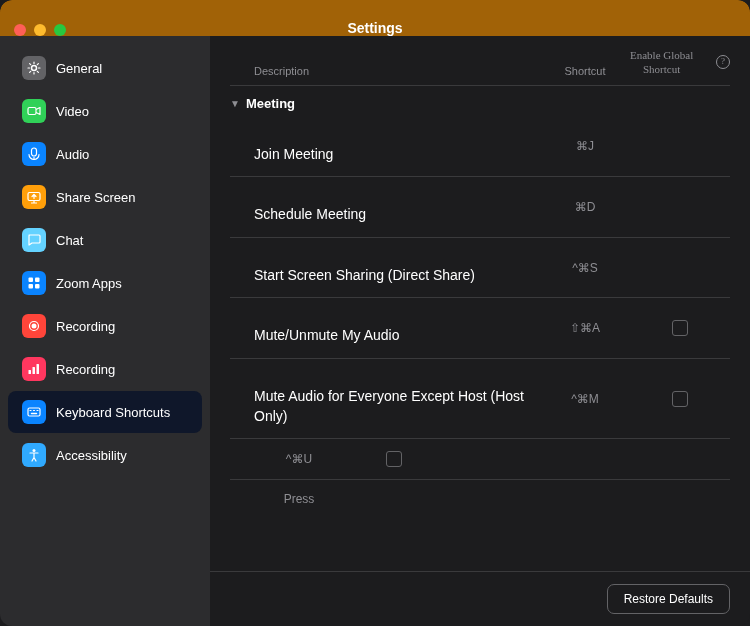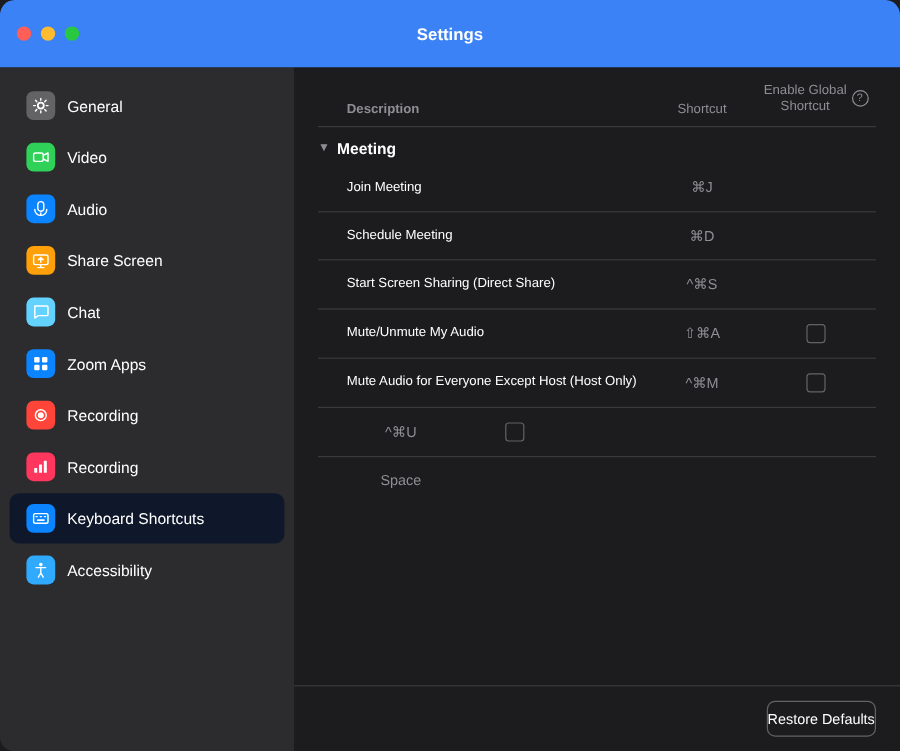--- a/index.html
+++ b/index.html
@@ -9,24 +9,24 @@
       background: #1c1c1e;
       font-family: -apple-system, BlinkMacSystemFont, 'Helvetica Neue', Arial, sans-serif;
       overflow: hidden;
       display: flex;
       flex-direction: column;
       border-radius: 12px;
     }
 
     
     .title-bar {
-      background: #3b82f6;
-      height: 56px;
-      display: flex;
-      align-items: center;
+      background: #a16207;
+      height: 36px;
+      display: flex;
+      align-items: flex-end;
       justify-content: center;
       position: relative;
       border-radius: 12px 12px 0 0;
       flex-shrink: 0;
     }
     .title-bar-buttons {
       position: absolute;
       left: 14px;
       display: flex;
       gap: 8px;
@@ -48,21 +48,21 @@
 
     
     .main-content {
       display: flex;
       flex: 1;
       overflow: hidden;
     }
 
     
     .sidebar {
-      width: 245px;
+      width: 210px;
       background: #2c2c2e;
       padding: 10px 0;
       flex-shrink: 0;
       overflow-y: auto;
     }
     .sidebar-item {
       display: flex;
       align-items: center;
       gap: 10px;
       padding: 9px 14px;
@@ -120,40 +120,41 @@
       display: flex;
       align-items: flex-end;
       padding: 0 0 8px 24px;
       border-bottom: 1px solid #3a3a3c;
       margin-bottom: 0;
     }
     .th-description {
       flex: 1;
       color: #8e8e93;
       font-size: 11px;
-      font-weight: 700;
+      font-weight: 400;
     }
     .th-shortcut {
       width: 90px;
       color: #8e8e93;
       font-size: 11px;
       font-weight: 500;
       text-align: center;
     }
     .th-global {
       width: 100px;
       color: #8e8e93;
       font-size: 11px;
       font-weight: 500;
       text-align: center;
       line-height: 1.3;
       display: flex;
       align-items: center;
-      justify-content: center;
+      justify-content: space-between;
       gap: 4px;
+      font-family: Liberation Serif, serif;
     }
     .info-circle {
       width: 14px;
       height: 14px;
       border: 1px solid #8e8e93;
       border-radius: 50%;
       display: inline-flex;
       align-items: center;
       justify-content: center;
       font-size: 9px;
@@ -182,22 +183,23 @@
       align-items: center;
       padding: 12px 0 12px 24px;
       border-bottom: 1px solid #3a3a3c;
     }
     .shortcut-row:last-child {
       border-bottom: none;
     }
     .shortcut-desc {
       flex: 1;
       color: #ffffff;
-      font-size: 11px;
+      font-size: 14px;
       line-height: 1.4;
+      margin-top: 16px;
     }
     .shortcut-key {
       width: 90px;
       text-align: center;
       color: #8e8e93;
       font-size: 12px;
     }
     .shortcut-global {
       width: 100px;
       display: flex;
@@ -217,21 +219,21 @@
       padding: 12px 20px;
       display: flex;
       justify-content: flex-end;
       border-top: 1px solid #3a3a3c;
       flex-shrink: 0;
     }
     .restore-btn {
       background: transparent;
       border: 1px solid #636366;
       color: #ffffff;
-      padding: 7px 0;
+      padding: 7px 16px;
       border-radius: 7px;
       font-size: 12px;
       cursor: pointer;
     }
 
     
     .content-inner::-webkit-scrollbar {
       width: 6px;
     }
     .content-inner::-webkit-scrollbar-track {
@@ -405,21 +407,21 @@
               <div class="checkbox"></div>
             </div>
           </div>
           <div class="shortcut-row">
             <div class="shortcut-key">^⌘U</div>
             <div class="shortcut-global">
               <div class="checkbox"></div>
             </div>
           </div>
           <div class="shortcut-row">
-            <div class="shortcut-key">Space</div>
+            <div class="shortcut-key">Press</div>
             <div class="shortcut-global"></div>
           </div>
         </div>
 
     </div>
 
     <div class="content-footer">
       <button class="restore-btn">Restore Defaults</button>
     </div>
   </div>

